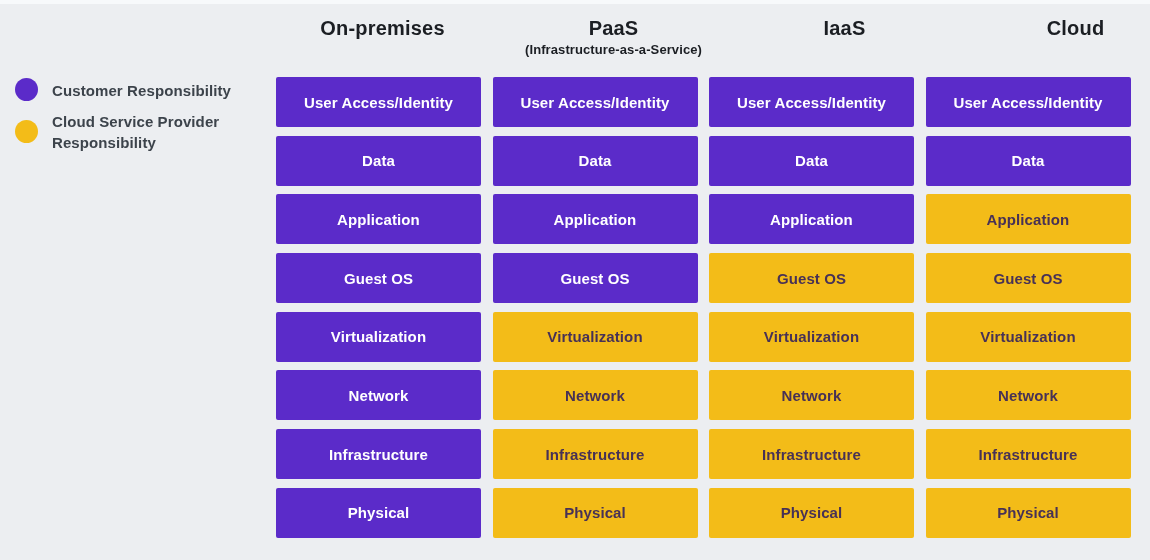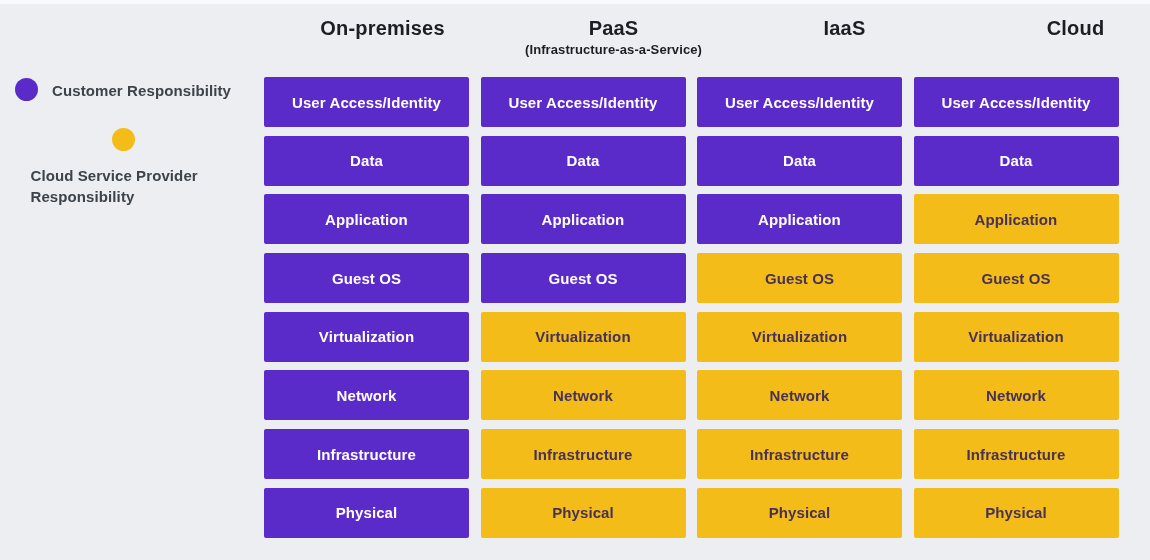--- a/index.html
+++ b/index.html
@@ -16,21 +16,21 @@
     overflow: hidden;
   }
   .top-edge {
     position: absolute; top: 0; left: 0;
     width: 100%; height: 4px;
     background: #F7F9FB;
   }
   
   .legend { position: absolute; left: 15px; top: 79px; }
   .legend-item { display: flex; align-items: center; gap: 14px; }
-  .legend-item + .legend-item { margin-top: 28px; flex-direction: column; }
+  .legend-item + .legend-item { margin-top: 10px; }
   .dot {
     width: 23px; height: 23px; border-radius: 50%;
     flex: 0 0 auto; margin-top: -1px;
   }
   .dot.customer { background: var(--customer); }
   .dot.provider { background: var(--provider); }
   .legend-label {
     font-size: 15px; font-weight: 700; line-height: 21px;
     color: var(--legend-text); max-width: 185px;
     letter-spacing: 0.1px;
@@ -46,21 +46,21 @@
   .col-title {
     font-size: 20px; font-weight: 700; line-height: 26px;
     color: var(--header-text); letter-spacing: 0.2px;
   }
   .col-subtitle {
     font-size: 13px; font-weight: 700; line-height: 15px;
     margin-top: 1px; color: var(--header-text); letter-spacing: 0.1px;
   }
   
   .grid {
-    position: absolute; left: 264px; top: 77px;
+    position: absolute; left: 276px; top: 77px;
     display: grid; grid-template-columns: repeat(4, 205px);
     column-gap: 11.5px; row-gap: 8.7px;
   }
   .box {
     height: 50px; border-radius: 2px;
     display: flex; align-items: center; justify-content: center;
     font-size: 15px; font-weight: 700; letter-spacing: 0.1px;
   }
   .box.customer { background: var(--customer); color: var(--text-on-customer); }
   .box.provider { background: var(--provider); color: var(--text-on-provider); }

